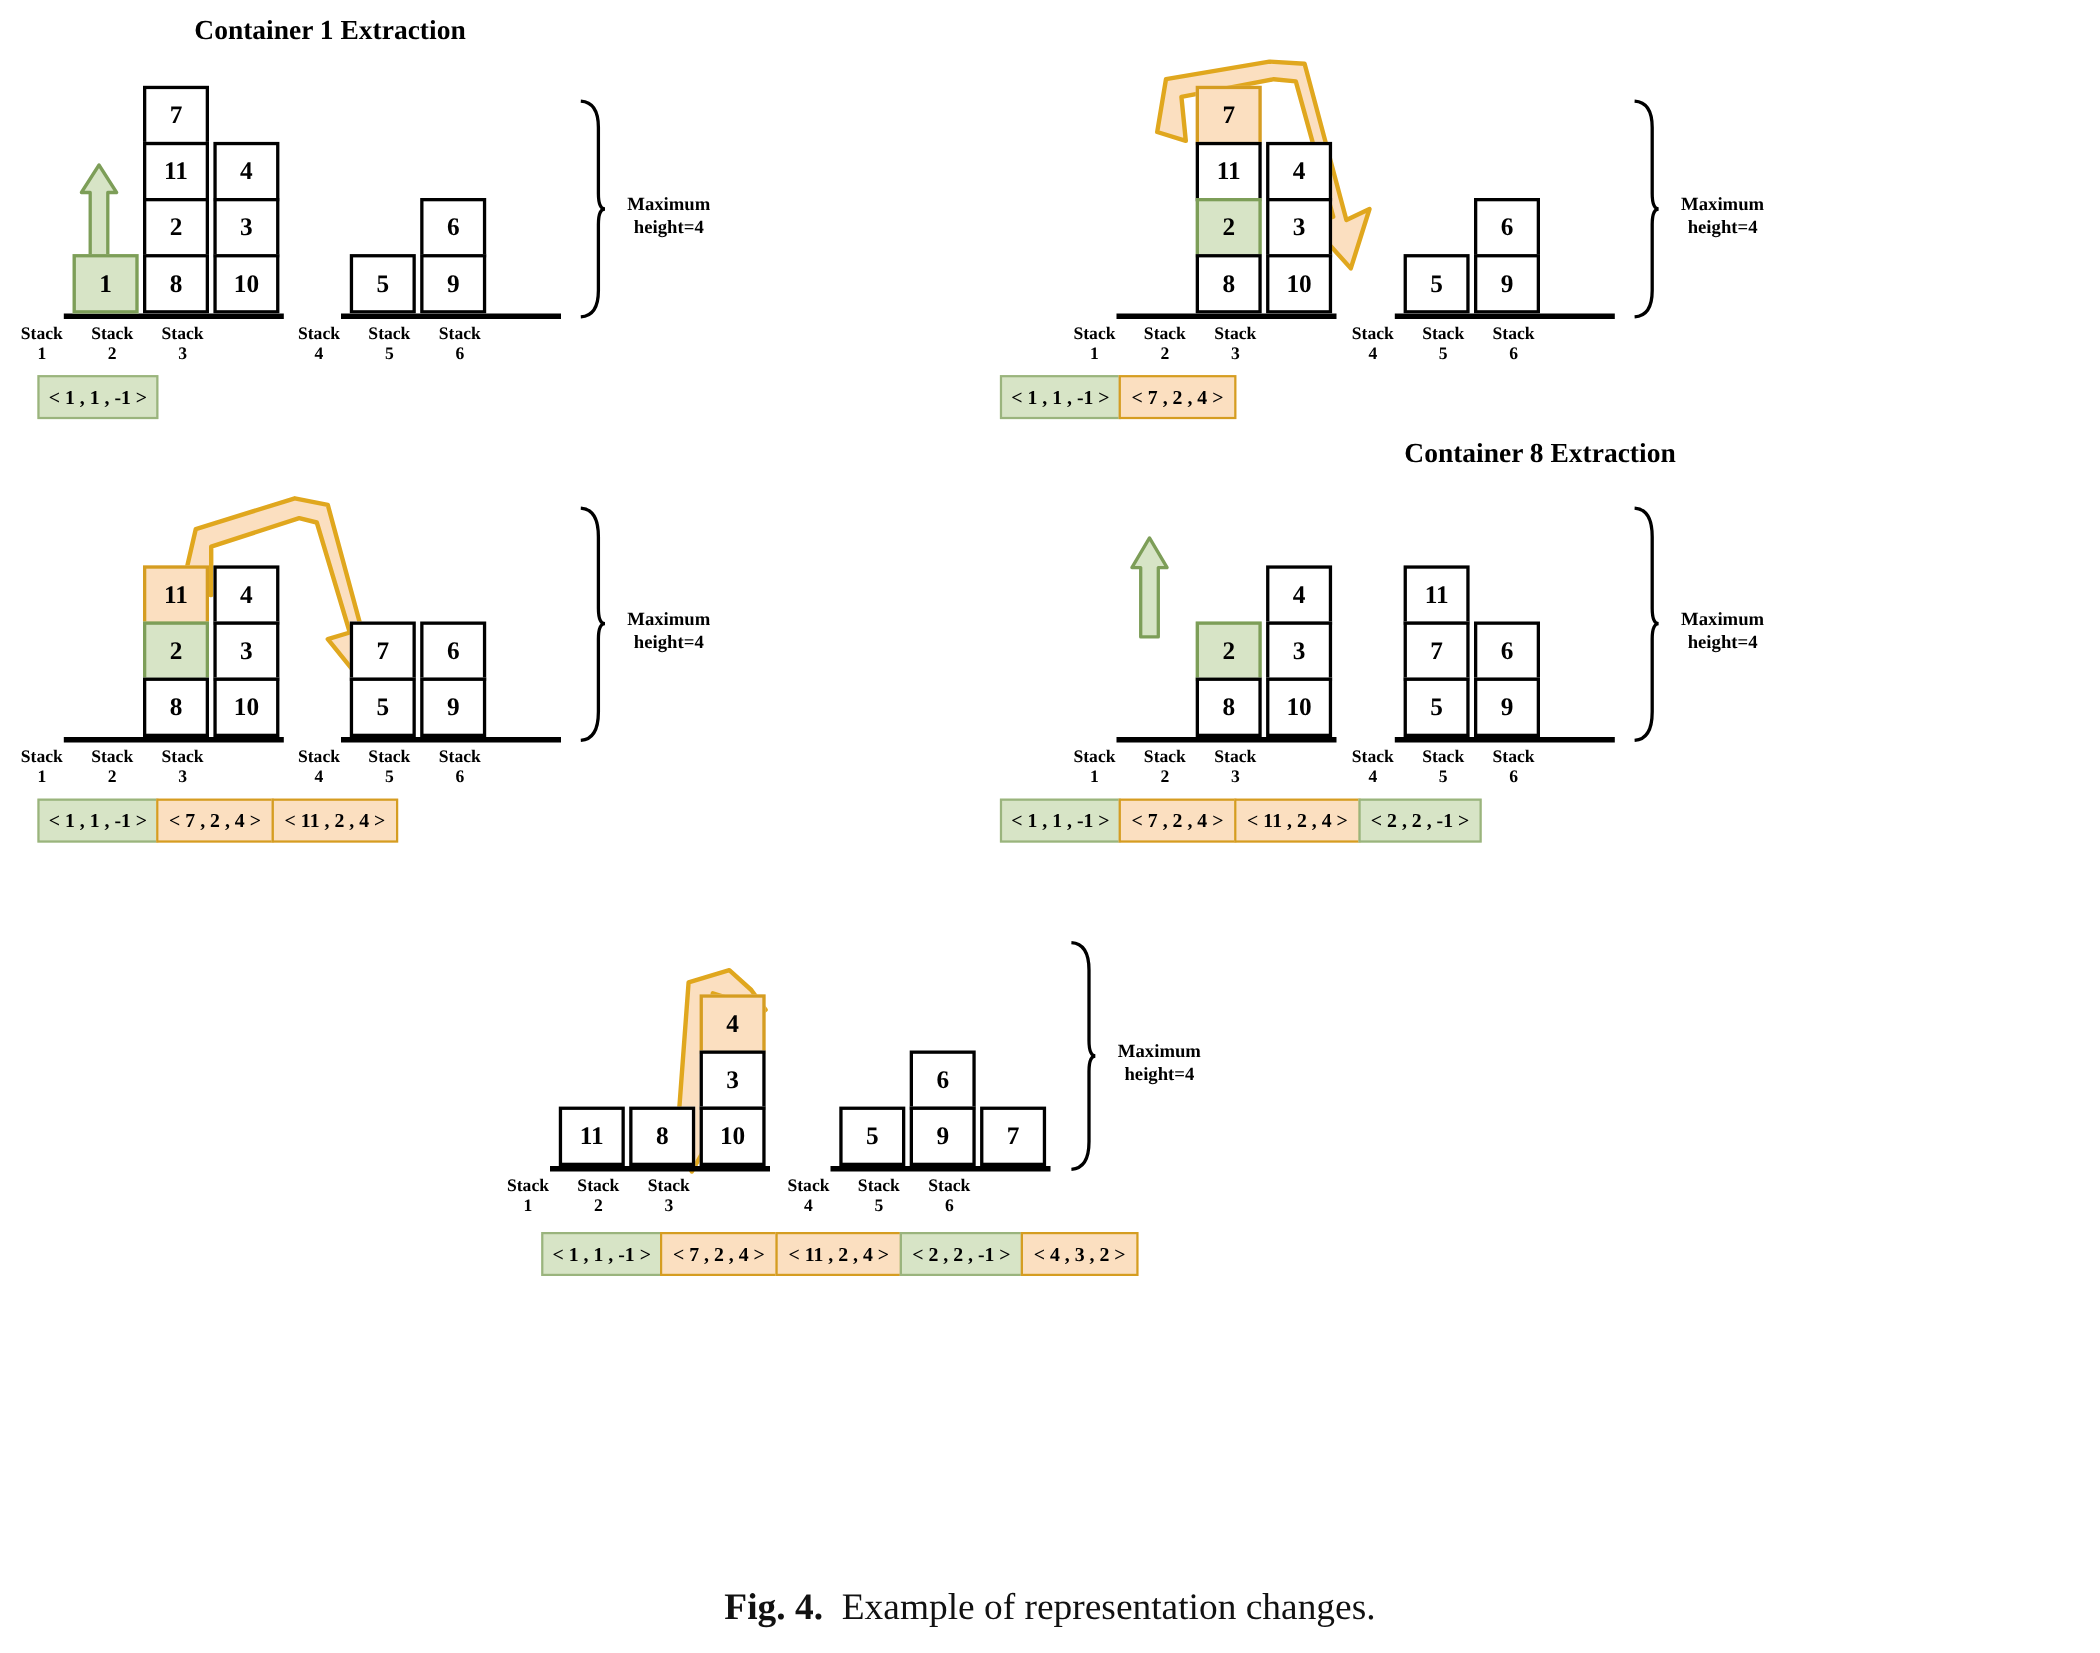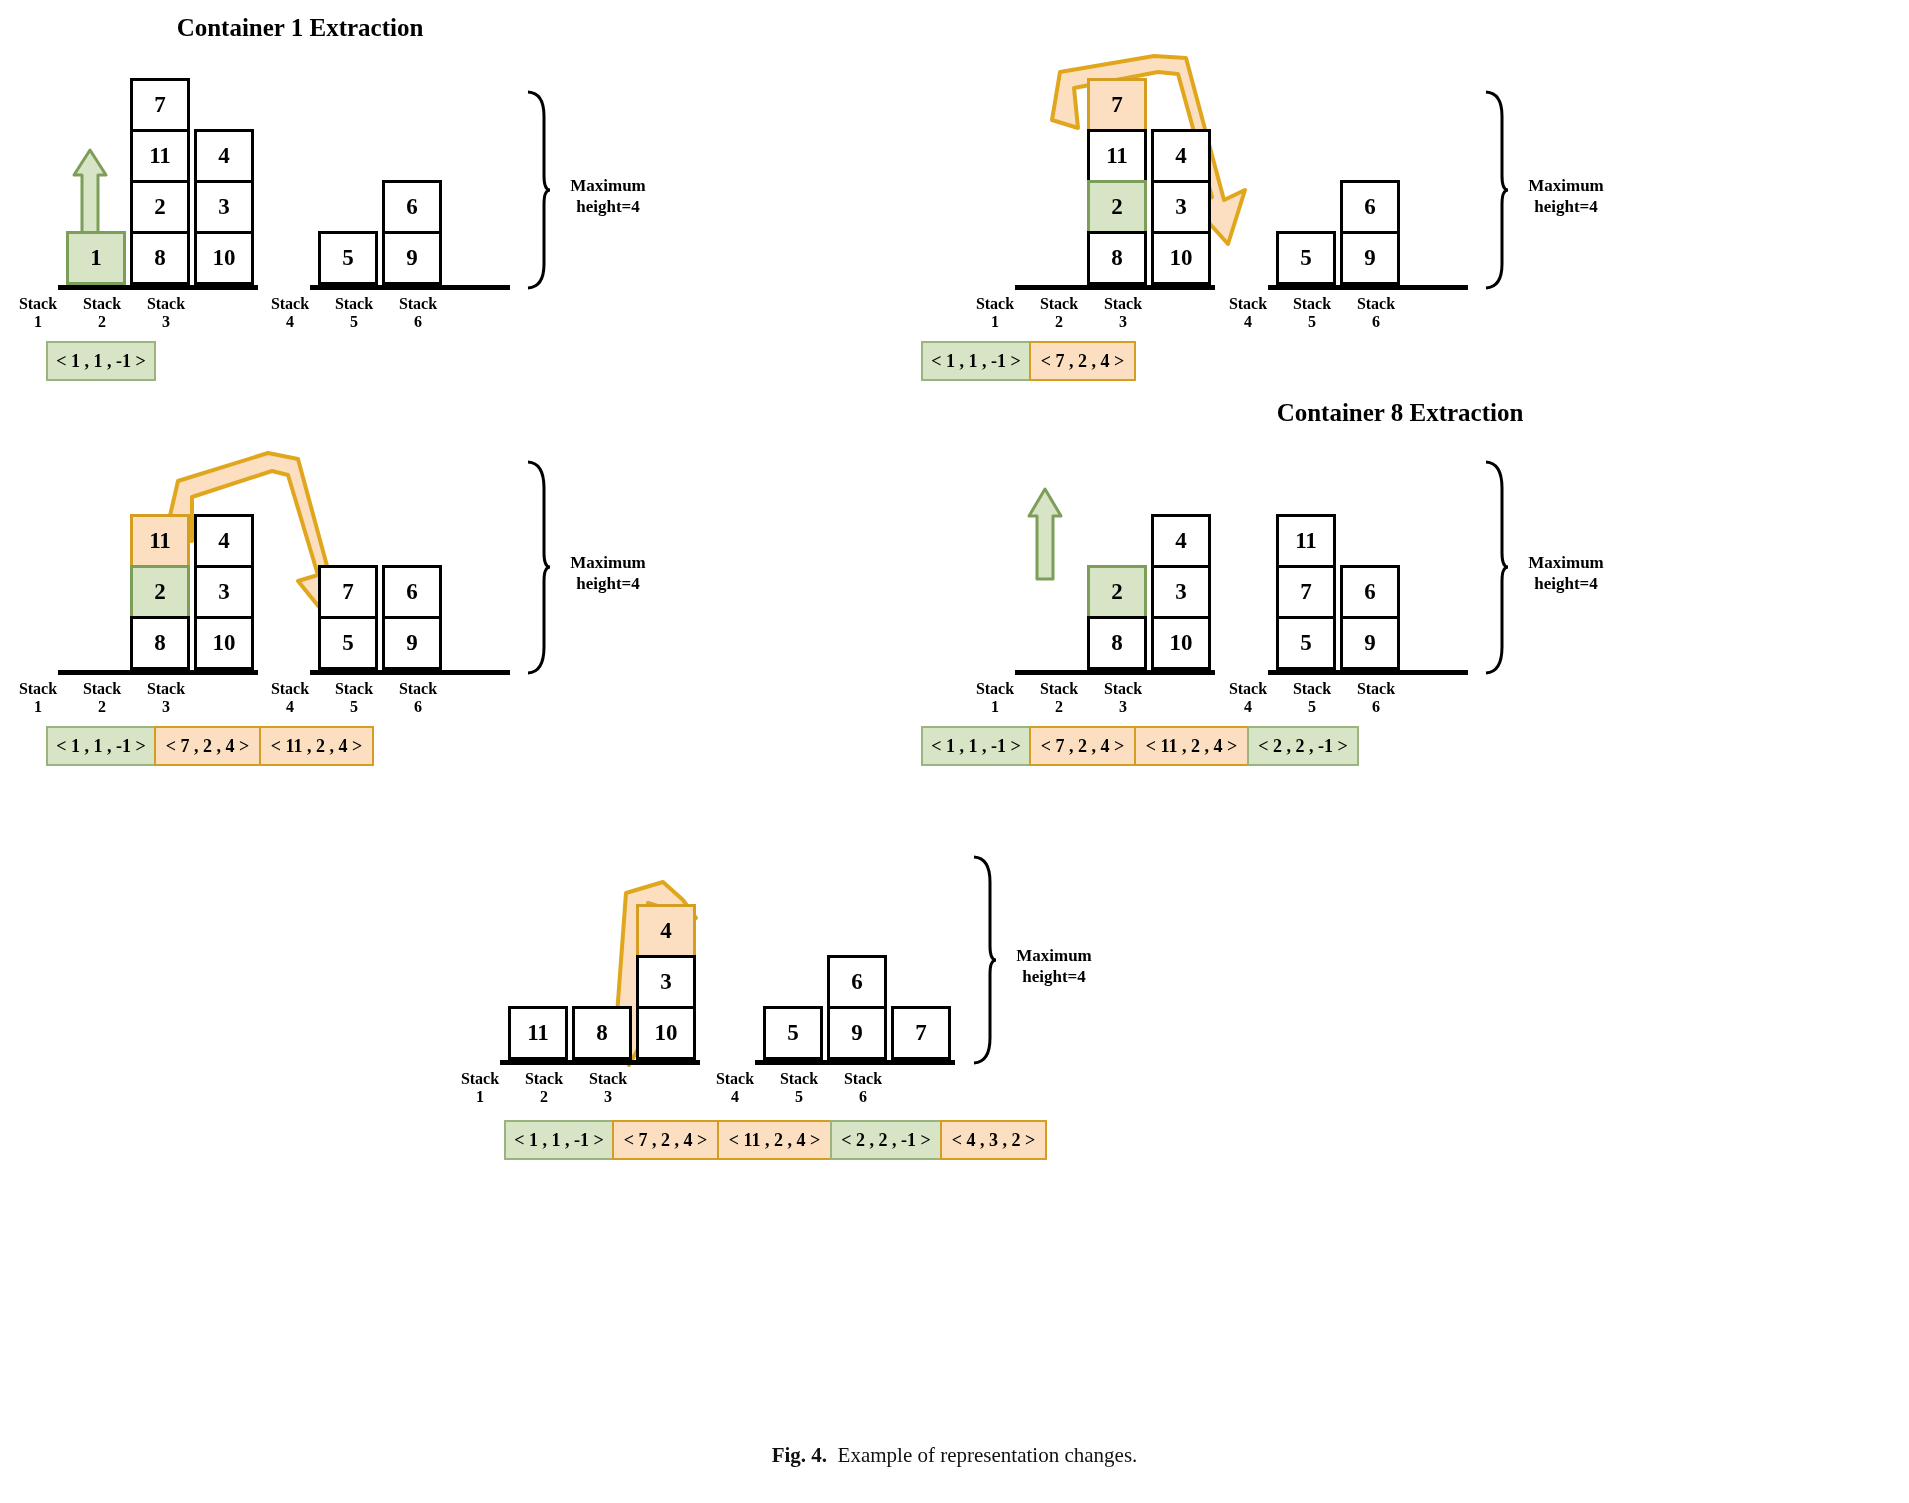--- a/index.html
+++ b/index.html
@@ -55,30 +55,30 @@
   .repcell{
     height:40px;
     box-sizing:border-box;
     display:flex;align-items:center;justify-content:center;
     font-family:"Liberation Serif", serif;
     font-weight:bold;font-size:18px;color:#000;
     white-space:nowrap;
     border:2px solid transparent;
     margin-left:-2px;
   }
-  .repcell:first-child{margin-left:16px;text-align:center;}
+  .repcell:first-child{margin-left:4px;text-align:center;}
   .repcell.green{background:#d7e4c6;border-color:#9ab47d;}
   .repcell.orange{background:#fbdfc0;border-color:#d59d21;}
   
   .arrowlayer{position:absolute;left:0;top:0;pointer-events:none;}
   
   .caption{
     position:absolute;width:100%;text-align:center;
     font-family:"Liberation Serif", serif;
-    font-size:21px;color:#111;
+    font-size:34px;color:#111;
   }
   .caption b{font-weight:bold;}
 </style>
 </head>
 <body>
 
 <div class="panel" id="p1" style="left:0px;top:0px;width:680px;height:470px;">
 
   <div class="panel-title" style="left:0;top:14px;width:600px;position:absolute;">Container 1 Extraction</div>
 

